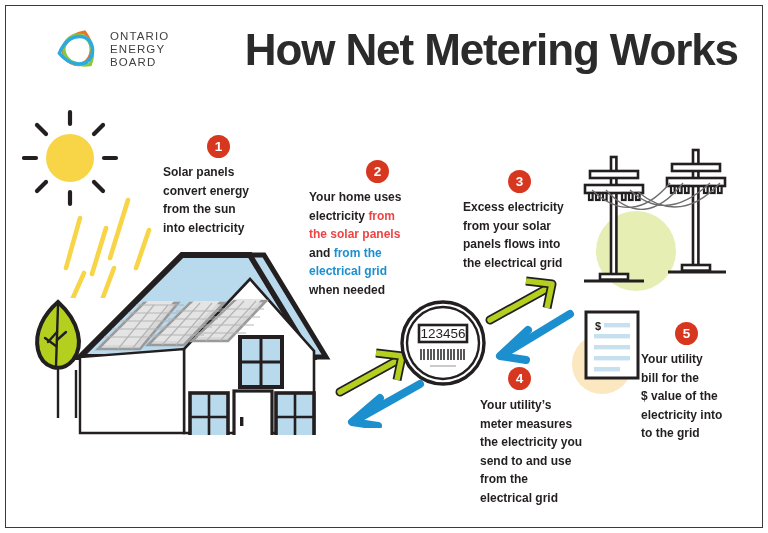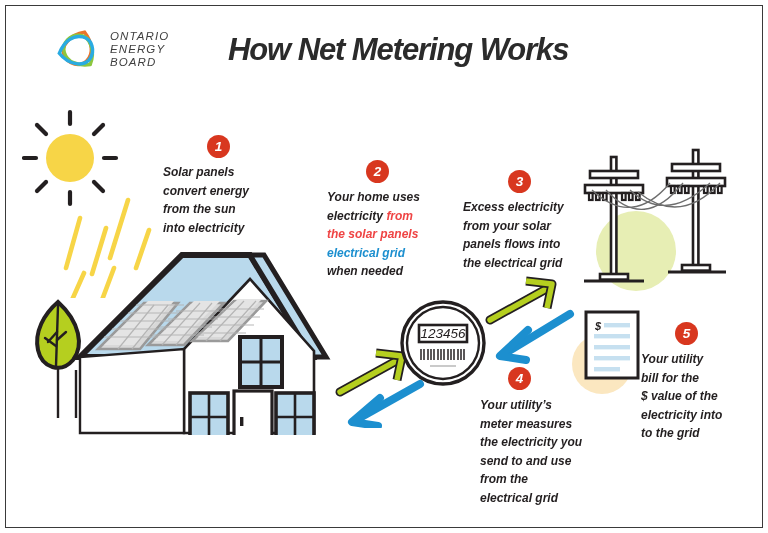--- a/index.html
+++ b/index.html
@@ -1,28 +1,28 @@
 <!DOCTYPE html>
 <html><head>
 <meta charset="utf-8">
 <style>
   html,body{margin:0;padding:0;background:#fff;}
   body{width:768px;height:533px;font-family:"Liberation Sans",sans-serif;overflow:hidden;}
-  #poster{position:relative;width:676px;height:533px;background:#ffffff;box-sizing:border-box;font-style:italic;}
+  #poster{position:relative;width:676px;height:533px;background:#ffffff;box-sizing:border-box;}
   #frame{position:absolute;left:5px;top:5px;width:758px;height:523px;border:1.5px solid #3a3a3a;box-sizing:border-box;pointer-events:none;}
 
   
   #logo{position:absolute;left:52px;top:26px;width:160px;height:52px;}
   #logo .mark{position:absolute;left:0;top:0;width:52px;height:50px;}
   #logo .words{position:absolute;left:58px;top:4px;color:#3f3f3f;font-size:11.5px;line-height:13.2px;letter-spacing:1.1px;font-weight:400;}
 
   
   #title{position:absolute;left:228px;top:22px;width:510px;height:56px;
-    font-size:31px;font-weight:bold;color:#2b2b2b;letter-spacing:-1.1px;
-    line-height:56px;text-align:left;white-space:nowrap;}
+    font-size:44px;font-weight:bold;color:#2b2b2b;letter-spacing:-1.1px;
+    line-height:56px;text-align:right;white-space:nowrap;}
 
   
   .badge{position:absolute;width:23px;height:23px;border-radius:50%;background:#d8371f;
     color:#fff;font-size:13.5px;font-weight:bold;line-height:23px;text-align:center;}
 
   
   .steptext{position:absolute;color:#231f20;font-size:12px;font-weight:bold;line-height:18.6px;}
   .hl-green{color:#ef4444;}
   .hl-blue{color:#1c8fcf;}
 
@@ -271,24 +271,25 @@
 
   <div class="badge" style="left:207px;top:135px;">1</div>
   <div class="steptext" style="left:163px;top:163px;width:130px;">
     <div>Solar panels</div>
     <div>convert energy</div>
     <div>from the sun</div>
     <div>into electricity</div>
   </div>
 
   <div class="badge" style="left:366px;top:160px;">2</div>
-  <div class="steptext" style="left:327px;top:188px;width:128px;">
+  <div class="steptext" style="left:309px;top:188px;width:128px;">
     <div><span>Your home uses</span></div>
     <div><span>electricity </span><span class="hl-green">from</span></div>
     <div><span class="hl-green">the solar panels</span></div>
+    <div><span>and </span><span class="hl-blue">from the</span></div>
     <div><span class="hl-blue">electrical grid</span></div>
     <div><span>when needed</span></div>
   </div>
 
   <div class="badge" style="left:508px;top:170px;">3</div>
   <div class="steptext" style="left:463px;top:198px;width:125px;">
     <div>Excess electricity</div>
     <div>from your solar</div>
     <div>panels flows into</div>
     <div>the electrical grid</div>

